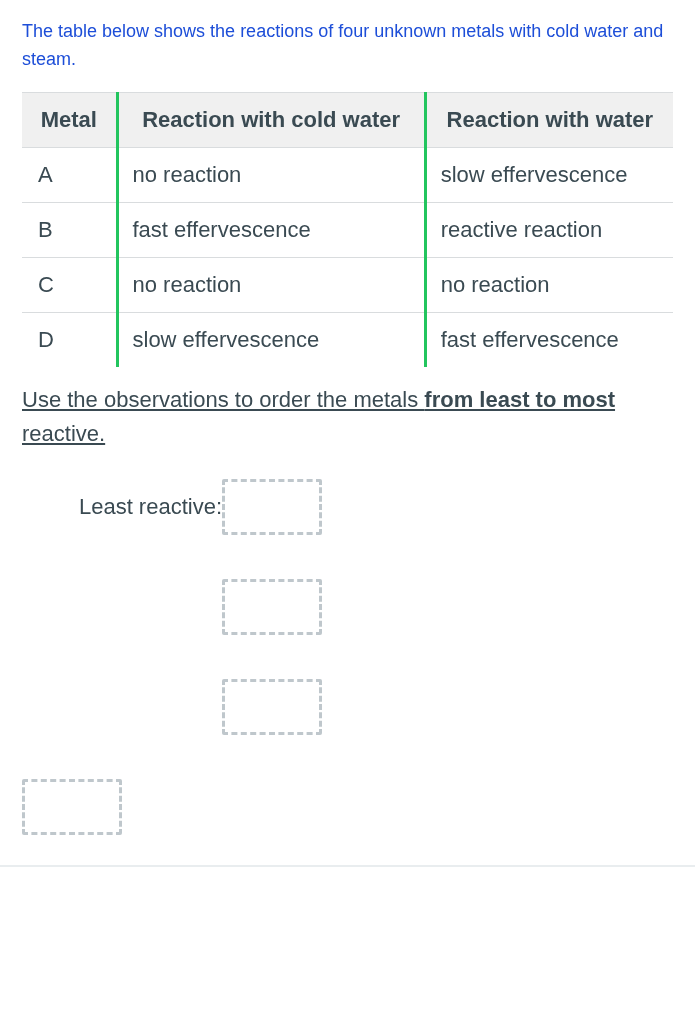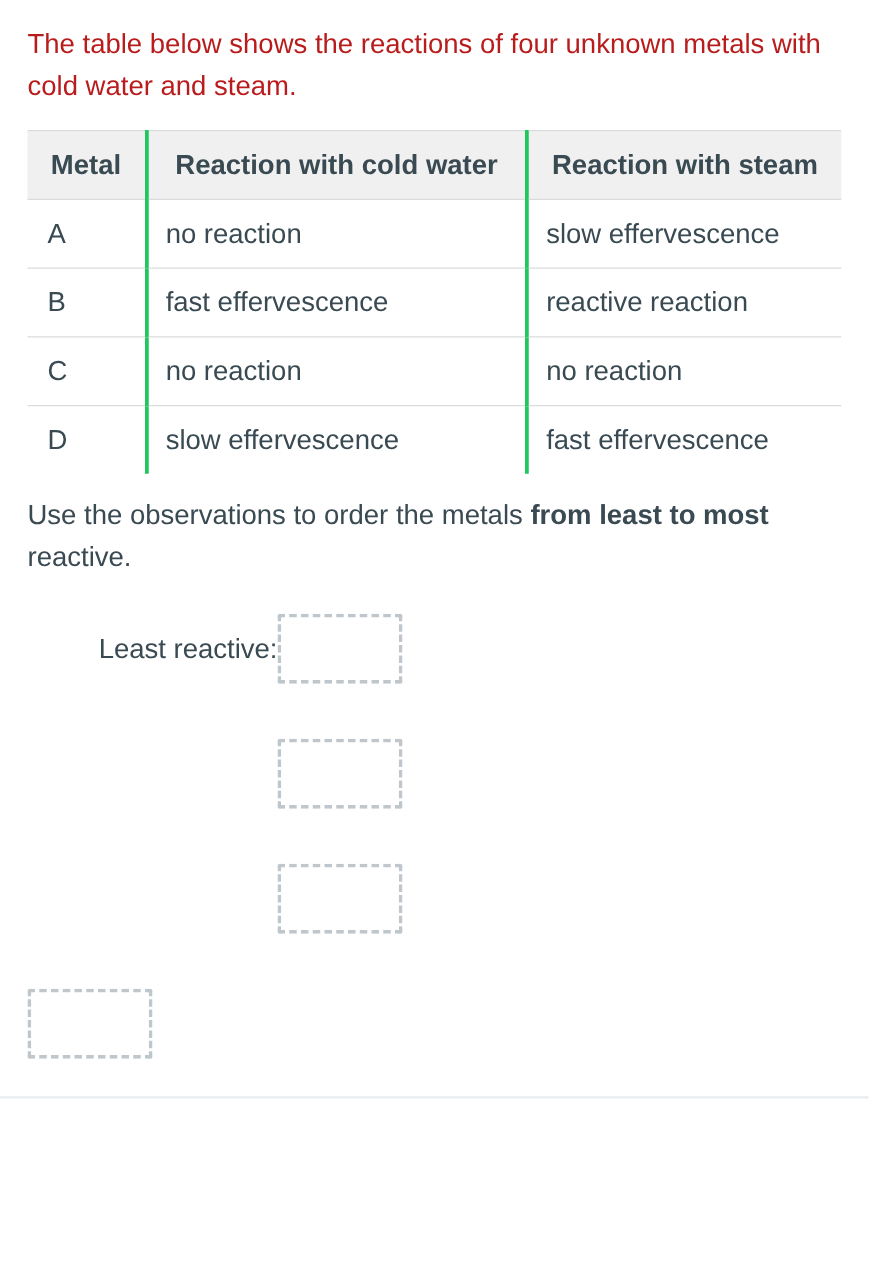--- a/index.html
+++ b/index.html
@@ -8,23 +8,23 @@
     padding: 0;
     width: 695px;
     font-family: -apple-system, BlinkMacSystemFont, "Segoe UI", Arial, sans-serif;
     color: #3a4a52;
     background: #ffffff;
   }
   .page {
     padding: 18px 22px 0 22px;
   }
   .intro {
-    font-size: 22px;
+    font-size: 18px;
     line-height: 1.55;
-    color: #b91c1c;
+    color: #1d4ed8;
     margin-bottom: 18px;
   }
   table.data {
     border-collapse: collapse;
     width: 100%;
     font-size: 22px;
   }
   table.data th {
     background: #f0f0f0;
     font-weight: 700;
@@ -52,20 +52,21 @@
   table.data tr:last-child td {
     border-bottom: none;
   }
   table.data th:first-child { width: 95px; }
   .post {
     font-size: 22px;
     line-height: 1.55;
     color: #3a4a52;
     margin-top: 16px;
     margin-bottom: 26px;
+    text-decoration: underline;
   }
   .answers {
     margin-left: 0;
   }
   .ans-row {
     display: flex;
     align-items: center;
     min-height: 60px;
     margin-bottom: 40px;
   }
@@ -95,21 +96,21 @@
 
 <div class="page">
 
   <div class="intro">The table below shows the reactions of four unknown metals with cold water and steam.</div>
 
   <table class="data">
     <thead>
       <tr>
         <th>Metal</th>
         <th>Reaction with cold water</th>
-        <th>Reaction with steam</th>
+        <th>Reaction with water</th>
       </tr>
     </thead>
     <tbody>
       <tr>
         <td class="metal">A</td>
         <td>no reaction</td>
         <td>slow effervescence</td>
       </tr>
       <tr>
         <td class="metal">B</td>

